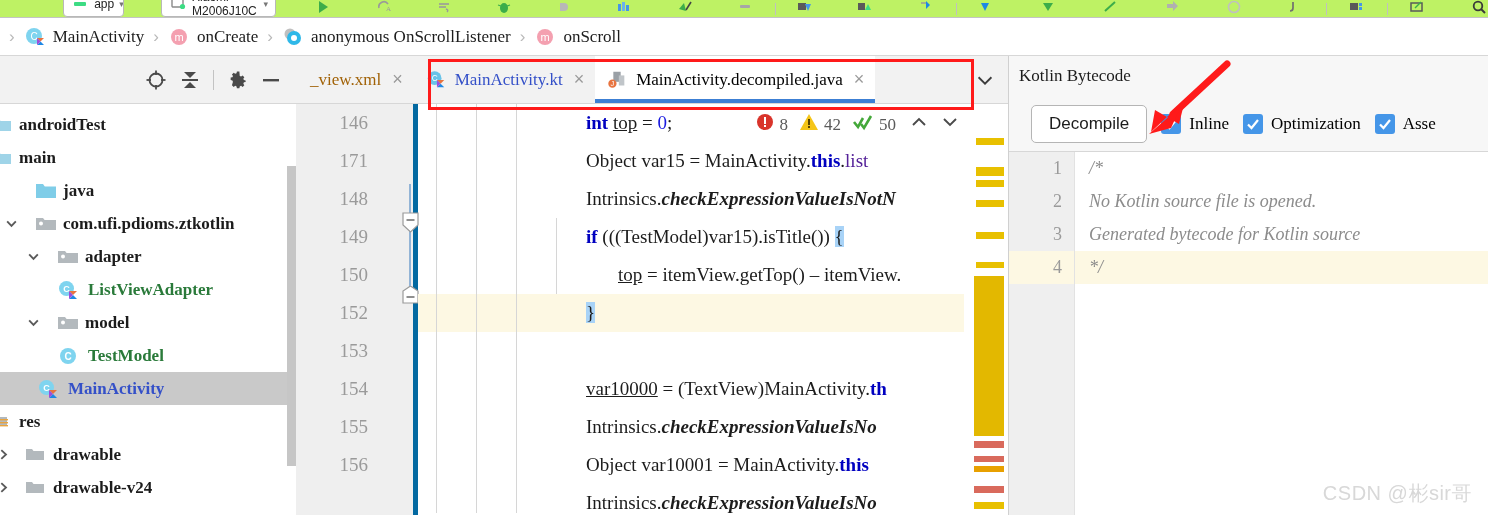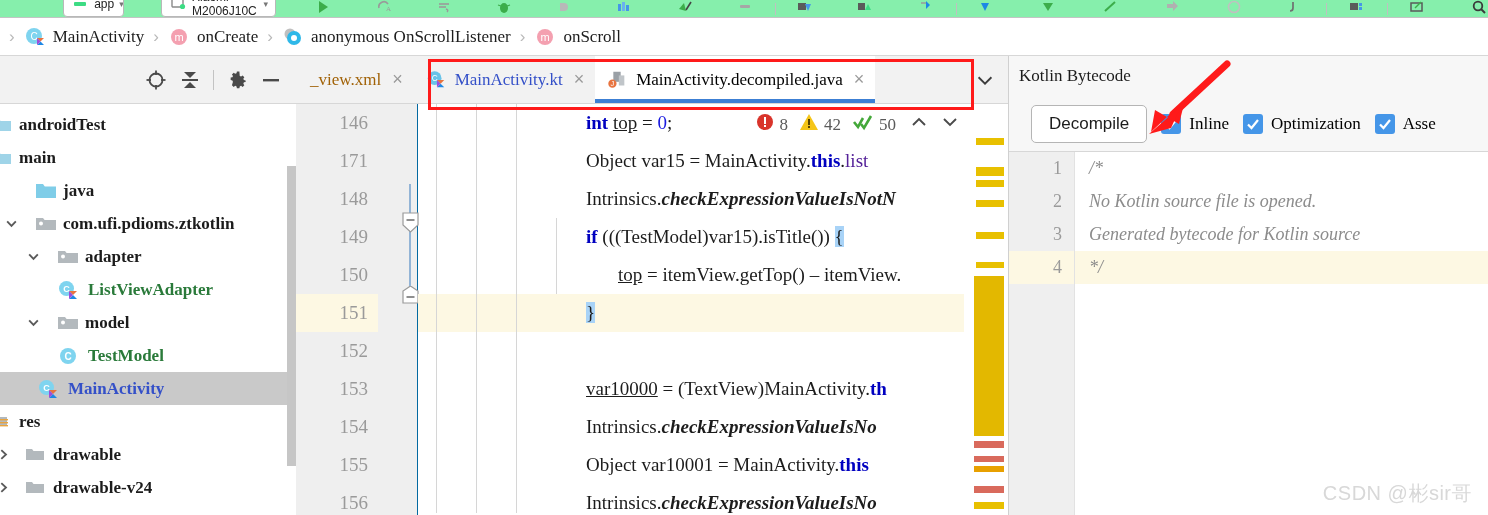--- a/index.html
+++ b/index.html
@@ -7,21 +7,21 @@
     width: 1488px; height: 515px;
     overflow: hidden;
     background: #ffffff;
     font-family: "Liberation Serif", serif;
   }
   #app { position: relative; width: 1488px; height: 515px; background:#fff; }
 
   
   .toolbar {
     position: absolute; left:0; top:0; width:1488px; height:18px;
-    background:#86efac; border-bottom:1px solid #c4c4c4;
+    background:#bef264; border-bottom:1px solid #c4c4c4;
     display:flex; align-items:flex-end; gap:16px;
   }
   .tb-combo {
     height:26px; margin-top:-10px; background:#fff; border:1px solid #b8b8b8;
     border-radius:4px; display:flex; align-items:center; gap:5px;
     padding:0 7px; font-size:12px; color:#222; font-family:"Liberation Sans",sans-serif;
     overflow:hidden;
   }
   .tb-ico { width:18px; height:18px; display:inline-flex; align-items:center; justify-content:center; flex:0 0 auto; }
   .tb-sep { width:1px; height:12px; background:#c0c0c0; margin:0 5px; align-self:center; }
@@ -77,21 +77,21 @@
   .ed-tab.active::after {
     content:""; position:absolute; left:0; right:0; bottom:0; height:4px; background:#3c7fd4;
   }
   .tab-close { color:#9a9a9a; font-size:18px; font-family:"Liberation Sans",sans-serif; margin-left:3px; }
   .tab-ico { width:22px; height:22px; flex:0 0 auto; }
   .tabs-more { margin-left:auto; display:flex; align-items:center; padding:0 12px; color:#3c3c3c; }
 
   .code-wrap { position:relative; height:411px; background:#fff; overflow:hidden; }
   .gutter {
     position:absolute; left:0; top:0; width:122px; height:411px; background:#efefef;
-    border-right:1px solid #0369a1;
+    border-right:5px solid #0369a1;
   }
   .gut-num {
     height:38px; line-height:38px; text-align:right; padding-right:10px;
     color:#9a9a9a; font-size:19px; font-family:"Liberation Serif",serif; width:82px;
   }
   .gut-num.hl { background:#fdf8e3; }
   .fold-col { position:absolute; left:104px; top:0; width:18px; height:411px; }
   .code-lines { position:absolute; left:122px; top:0; right:44px; height:409px; overflow:hidden; }
   .cl {
     height:38px; line-height:38px; font-size:19px; white-space:nowrap;
@@ -599,21 +599,20 @@
     </div>
 
     <div class="code-wrap">
 
       <div class="gutter">
         <div class="gut-num">146</div>
         <div class="gut-num">171</div>
         <div class="gut-num">148</div>
         <div class="gut-num">149</div>
         <div class="gut-num">150</div>
-        <div class="gut-num hl">151</div>
         <div class="gut-num">152</div>
         <div class="gut-num">153</div>
         <div class="gut-num">154</div>
         <div class="gut-num">155</div>
         <div class="gut-num">156</div>
 
       </div>
 
       <div class="fold-col">
         <div style="position:absolute;left:9px;top:80px;width:2px;height:110px;background:#93b4d6"></div>

